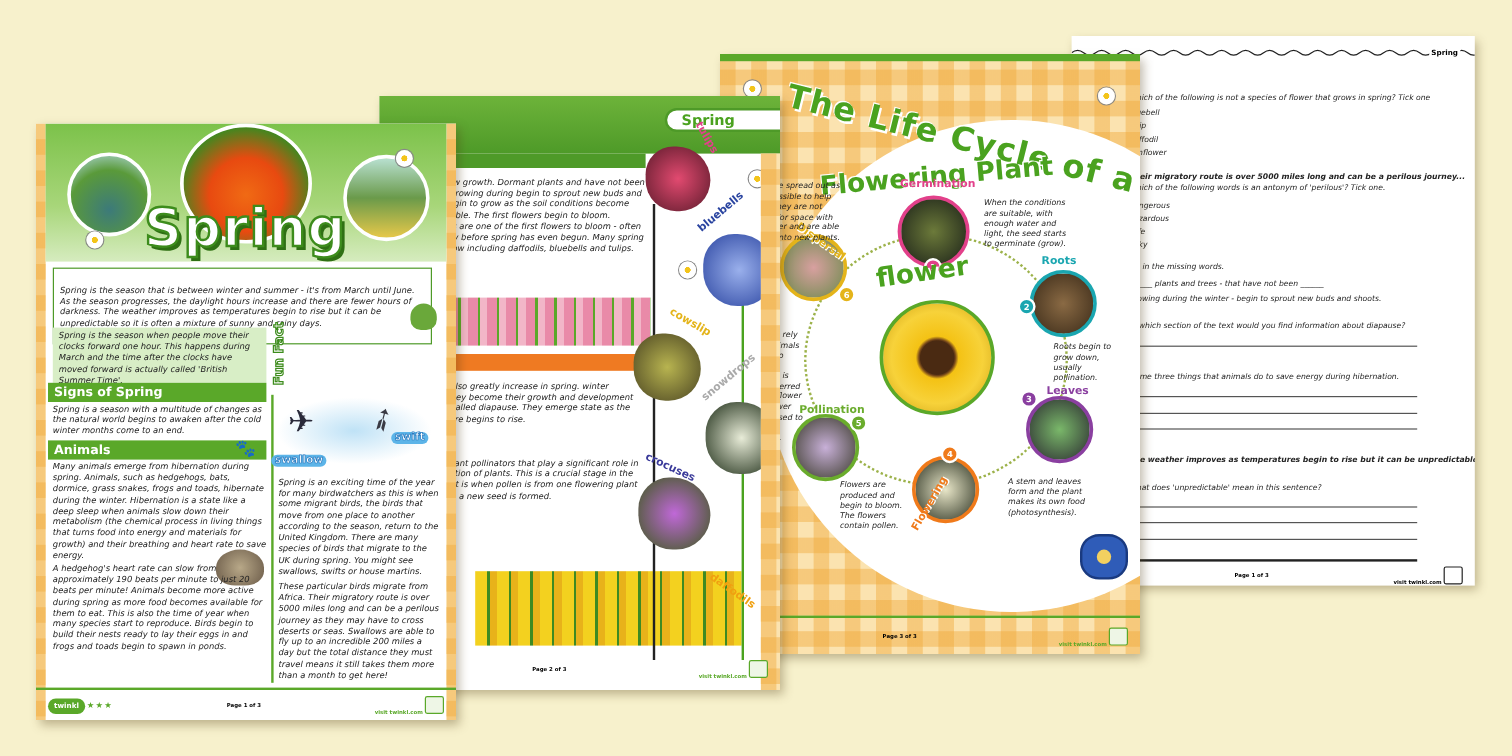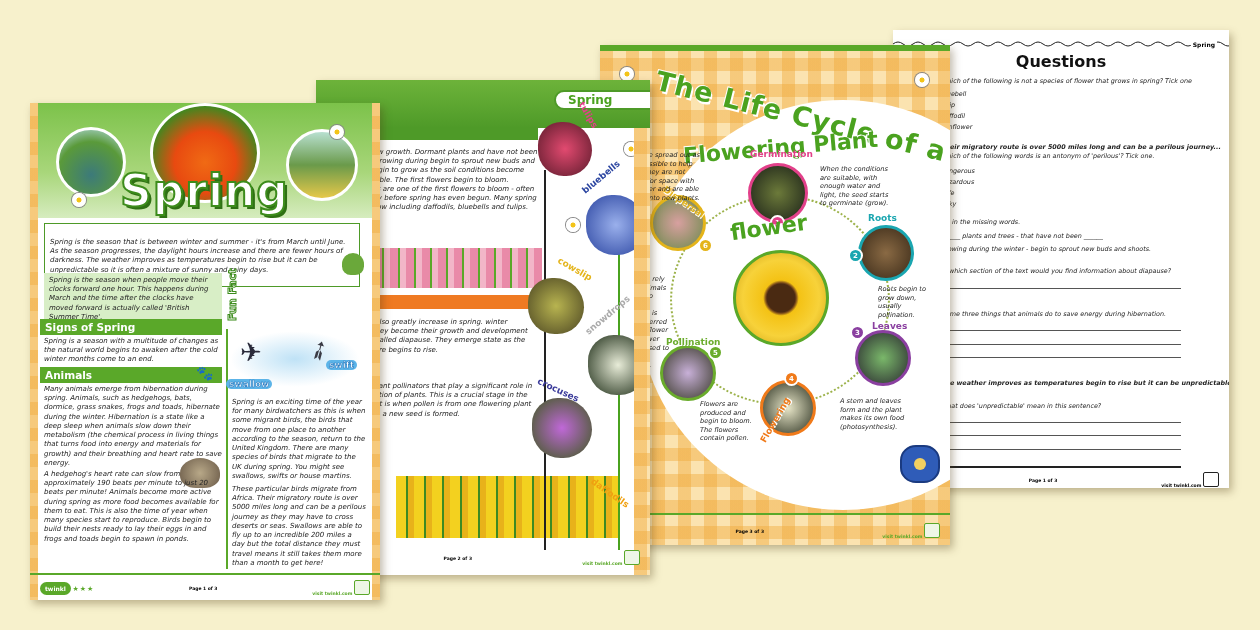--- a/index.html
+++ b/index.html
@@ -79,21 +79,20 @@
   .daisy { position: absolute; width: 14px; height: 14px; border-radius: 50%; background: radial-gradient(circle, #f3c419 0 24%, #fff 27% 100%); box-shadow: 0 0 0 1px #888; }
 </style>
 </head>
 <body>
 
 <div id="p4" class="page">
   <svg class="wave" viewBox="0 0 336 8" preserveAspectRatio="none">
     <path d="M0 4 Q5 0 10 4 T20 4 T30 4 T40 4 T50 4 T60 4 T70 4 T80 4 T90 4 T100 4 T110 4 T120 4 T130 4 T140 4 T150 4 T160 4 T170 4 T180 4 T190 4 T200 4 T210 4 T220 4 T230 4 T240 4 T250 4 T260 4 T270 4 T280 4 T290 4 T300 4 T310 4 T320 4 T330 4 T340 4" stroke="#222" fill="none" stroke-width="1"></path>
   </svg>
   <span class="spring-tag">Spring</span>
-  <div class="title">Questions</div>
 
   <div class="q" style="left:48px;top:47px">Which of the following is not a species of flower that grows in spring? Tick one</div>
   <div class="q" style="left:48px;top:60px">bluebell</div>
   <div class="q" style="left:48px;top:71px">tulip</div>
   <div class="q" style="left:48px;top:82px">daffodil</div>
   <div class="q" style="left:48px;top:93px">sunflower</div>
 
   <div class="q b" style="left:48px;top:113px">Their migratory route is over 5000 miles long and can be a perilous journey...</div>
   <div class="q" style="left:48px;top:122px">Which of the following words is an antonym of 'perilous'? Tick one.</div>
   <div class="q" style="left:48px;top:137px">dangerous</div>

